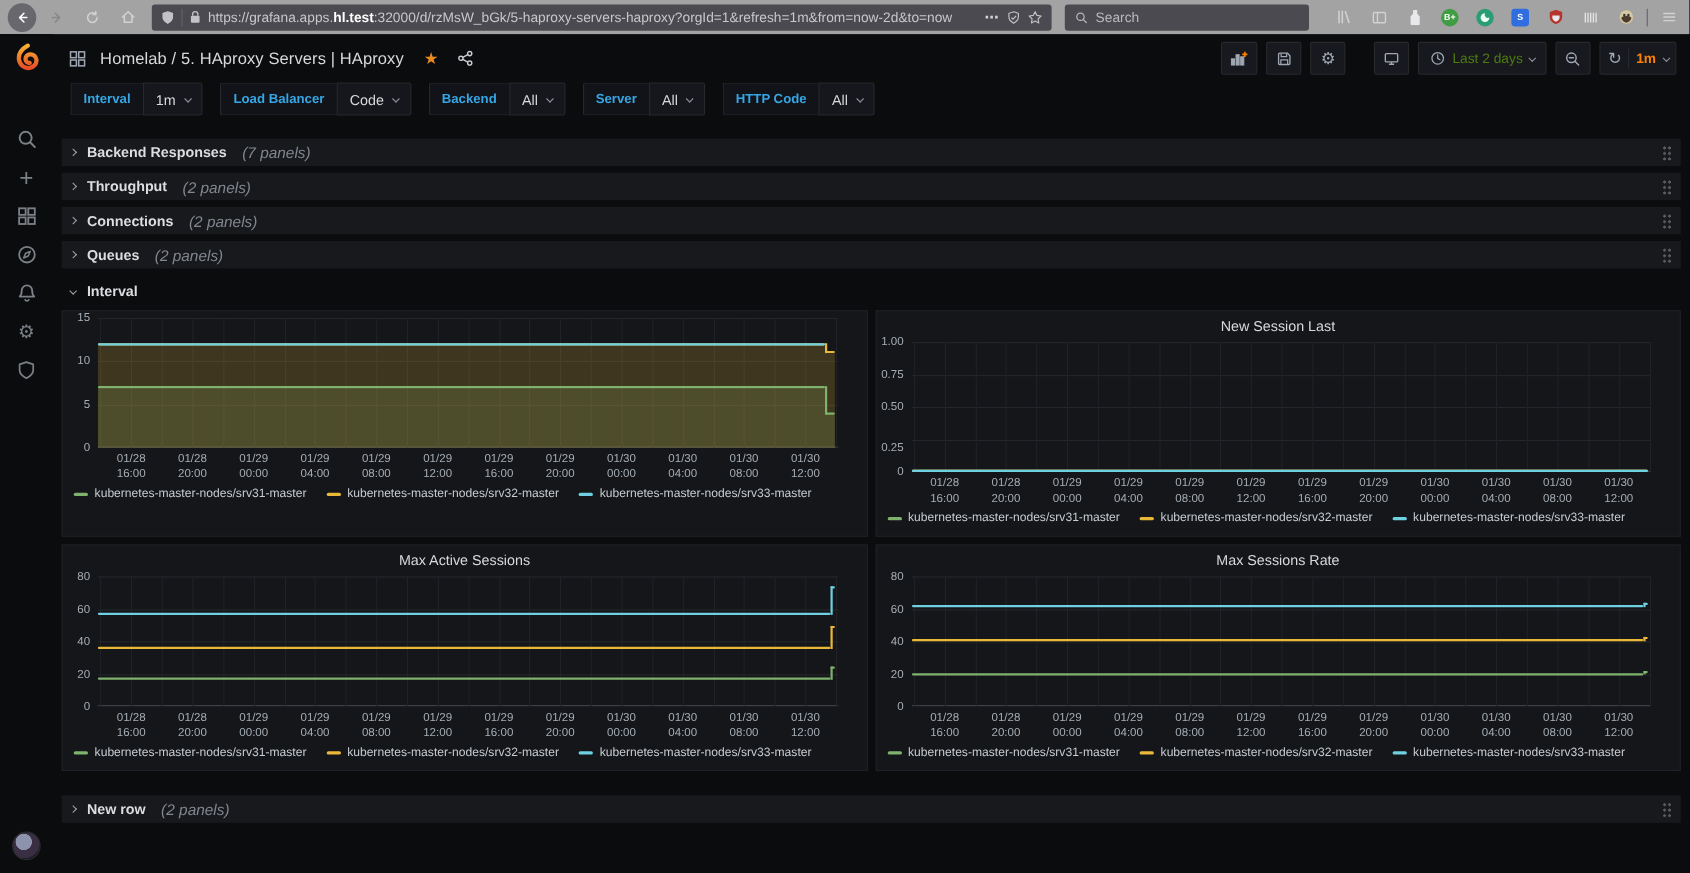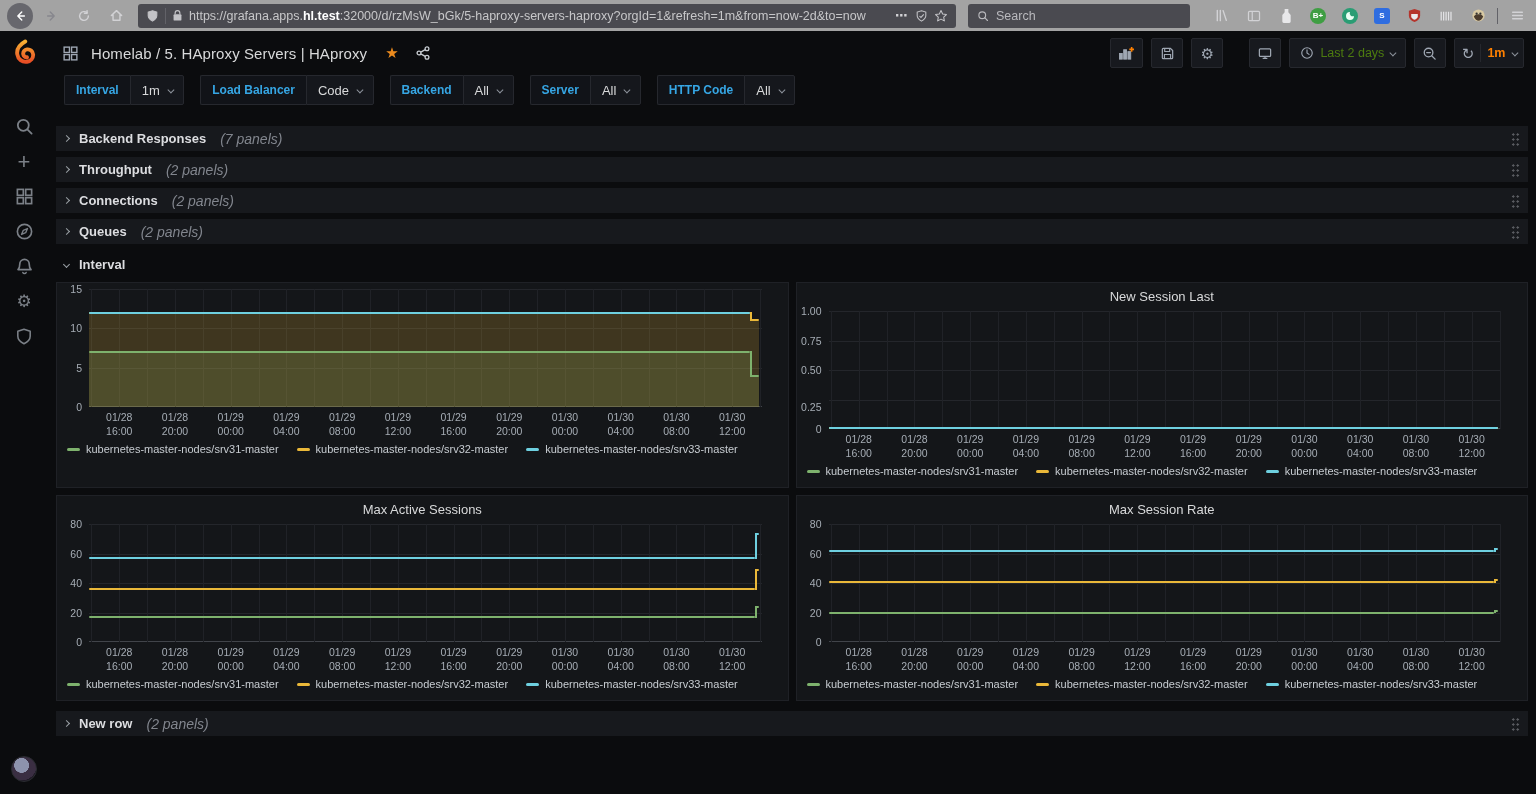--- a/index.html
+++ b/index.html
@@ -721,21 +721,21 @@
                 <span class="ldash" style="background: rgb(234, 184, 57);"></span>
                 <span>kubernetes-master-nodes/srv32-master</span>
               </div>
               <div class="litem">
                 <span class="ldash" style="background: rgb(110, 208, 224);"></span>
                 <span>kubernetes-master-nodes/srv33-master</span>
               </div>
             </div>
           </div>
           <div class="panel">
-            <div class="panel-title">Max Session Rate</div>
+            <div class="panel-title">Max Sessions Rate</div>
             <div class="plot-row">
               <div class="ylabels">
                 <div class="ylab" style="top: 0px;">80</div>
                 <div class="ylab" style="top: 29.5px;">60</div>
                 <div class="ylab" style="top: 59px;">40</div>
                 <div class="ylab" style="top: 88.5px;">20</div>
                 <div class="ylab" style="top: 118px;">0</div>
               </div>
               <div class="plot">
                 <div class="hgrid" style="top: 0px;"></div>
@@ -838,21 +838,21 @@
                 <span class="ldash" style="background: rgb(234, 184, 57);"></span>
                 <span>kubernetes-master-nodes/srv32-master</span>
               </div>
               <div class="litem">
                 <span class="ldash" style="background: rgb(110, 208, 224);"></span>
                 <span>kubernetes-master-nodes/srv33-master</span>
               </div>
             </div>
           </div>
         </div>
-        <div class="rowstrip" style="margin-top: 10px;">
+        <div class="rowstrip" style="margin-top: 22px;">
           <span class="cr"></span>
           <span class="rowtitle">New row</span>
           <span class="rowcount">(2 panels)</span>
           <div class="rowspace"></div>
           <div class="drag-dots"></div>
         </div>
       </div>
   </div>
 </div>
 

